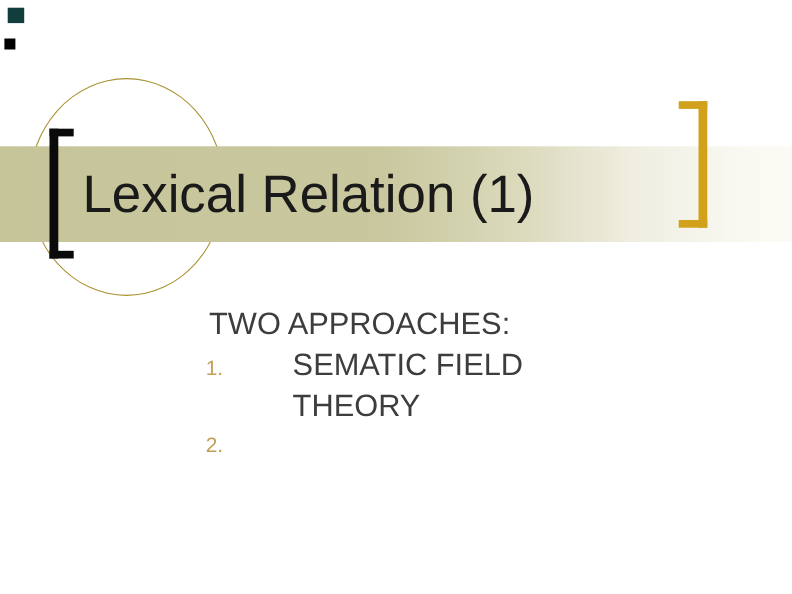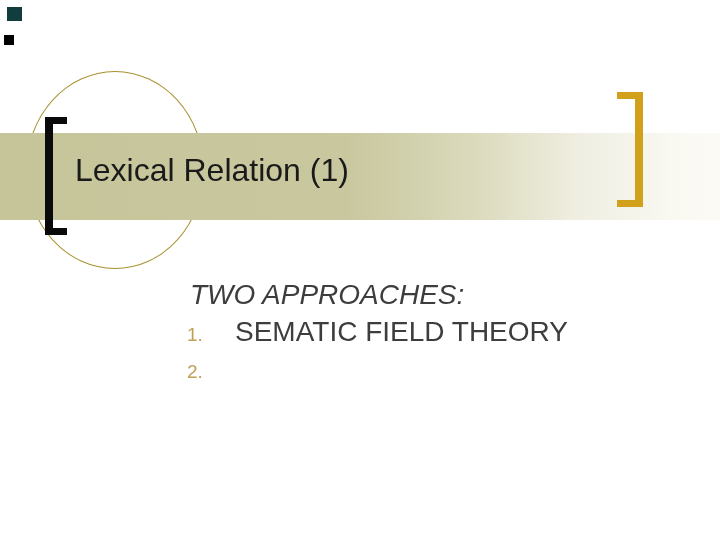--- a/index.html
+++ b/index.html
@@ -81,56 +81,56 @@
     border-right: 8px solid #d2a11c;
     border-top: 7px solid #d2a11c;
     border-bottom: 7px solid #d2a11c;
     box-sizing: border-box;
   }
 
   .title {
     position: absolute;
     left: 75px;
     top: 154px;
-    font-size: 32px;
+    font-size: 48px;
     line-height: 1;
     color: #1a1a1a;
     white-space: nowrap;
     letter-spacing: 0;
   }
 
   .body-block {
     position: absolute;
     left: 187px;
     top: 276px;
     width: 395px;
     font-size: 28px;
     line-height: 37px;
     color: #3d3d3d;
   }
   .body-intro {
     padding-left: 3px;
-    font-style: italic;
   }
   .num-list {
     margin: 0;
     padding: 0;
     list-style: none;
   }
   .num-item {
     display: flex;
     align-items: baseline;
   }
   .num-marker {
     flex: 0 0 48px;
     font-size: 19px;
     color: #bfa055;
   }
   .num-text {
     flex: 1 1 auto;
+    margin-left: 31px;
   }
 </style>
 </head>
 <body>
 
 <div class="slide">
 
   <div class="circle"></div>
 
   <div class="banner"></div>

